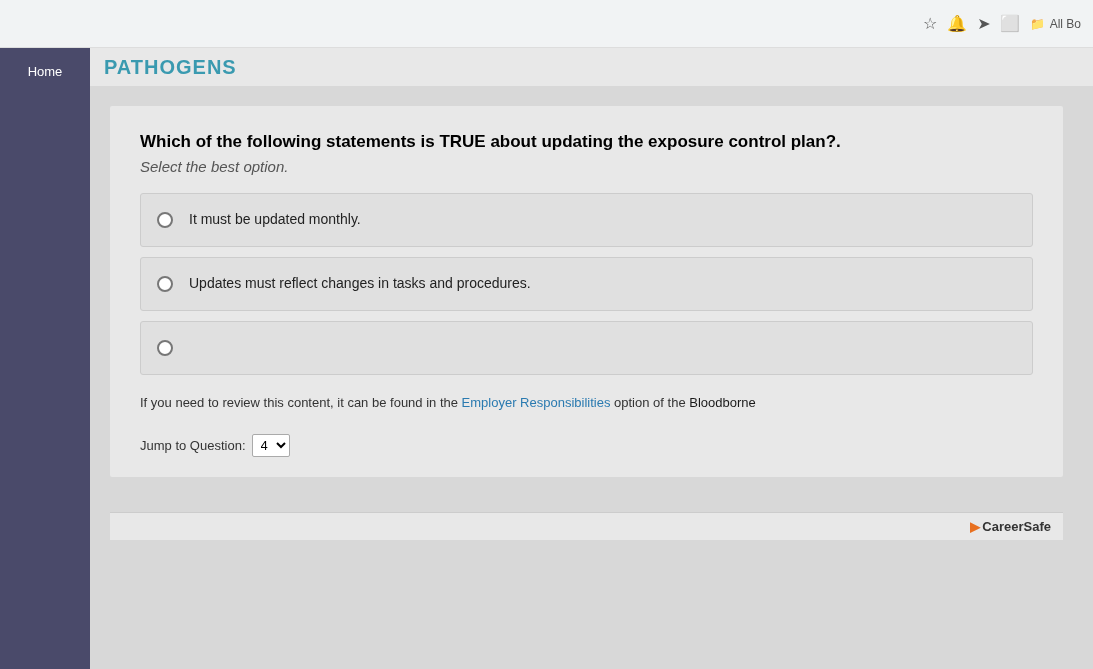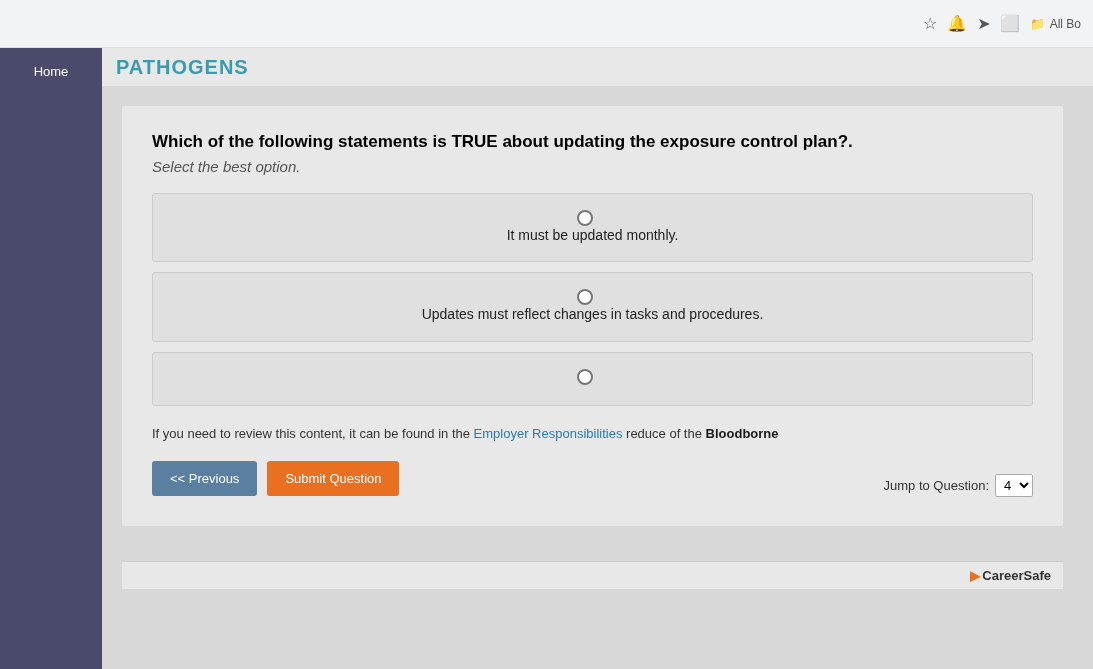--- a/index.html
+++ b/index.html
@@ -45,21 +45,21 @@
     
     .page-container {
       display: flex;
       flex: 1;
       overflow: hidden;
     }
 
     
     .sidebar {
       background: #4a4a6a;
-      width: 102px;
+      width: 90px;
       flex-shrink: 0;
       display: flex;
       flex-direction: column;
       align-items: center;
       padding-top: 0;
     }
     .sidebar-home {
       color: white;
       font-size: 13px;
       padding: 16px 0;
@@ -105,21 +105,20 @@
     .answer-option {
       background: #e0e0e0;
       border: 1px solid #ccc;
       border-radius: 3px;
       display: flex;
       align-items: center;
       padding: 16px 16px;
       margin-bottom: 10px;
       cursor: pointer;
       min-height: 54px;
-      flex-direction: column;
     }
     .radio-circle {
       width: 16px;
       height: 16px;
       border-radius: 50%;
       border: 2px solid #777;
       background: white;
       flex-shrink: 0;
       margin-right: 16px;
     }
@@ -137,21 +136,21 @@
       margin-bottom: 18px;
       line-height: 1.5;
     }
     .review-link {
       color: #2a7ab0;
       text-decoration: none;
       font-weight: 500;
     }
     .review-link-bold {
       color: #1a1a1a;
-      font-weight: bold;
+      font-weight: normal;
       text-decoration: none;
       margin-top: 20px;
     }
 
     
     .buttons-row {
       display: flex;
       align-items: center;
       gap: 10px;
       margin-bottom: 10px;
@@ -278,28 +277,24 @@
         <div class="answer-option">
           <div class="radio-circle"></div>
           <span class="answer-text">Updates must reflect changes in tasks and procedures.</span>
         </div>
 
         <div class="answer-option">
           <div class="radio-circle"></div>
         </div>
 
         <div class="review-text">
-          <span>If you need to review this content, it can be found in the </span><a class="review-link" href="#">Employer Responsibilities</a><span> reduce of the </span><a class="review-link-bold" href="#">Bloodborne</a>
+          <span>If you need to review this content, it can be found in the </span><a class="review-link" href="#">Employer Responsibilities</a><span> option of the </span><a class="review-link-bold" href="#">Bloodborne</a>
         </div>
 
         <div style="display:flex; align-items:center; justify-content:space-between;">
-          <div class="buttons-row">
-            <button class="btn-previous">&lt;&lt; Previous</button>
-            <button class="btn-submit">Submit Question</button>
-          </div>
           <div class="jump-row">
             <span>Jump to Question:</span>
             <select class="jump-select">
               <option>4</option>
               <option>1</option>
               <option>2</option>
               <option>3</option>
               <option>5</option>
             </select>
           </div>

